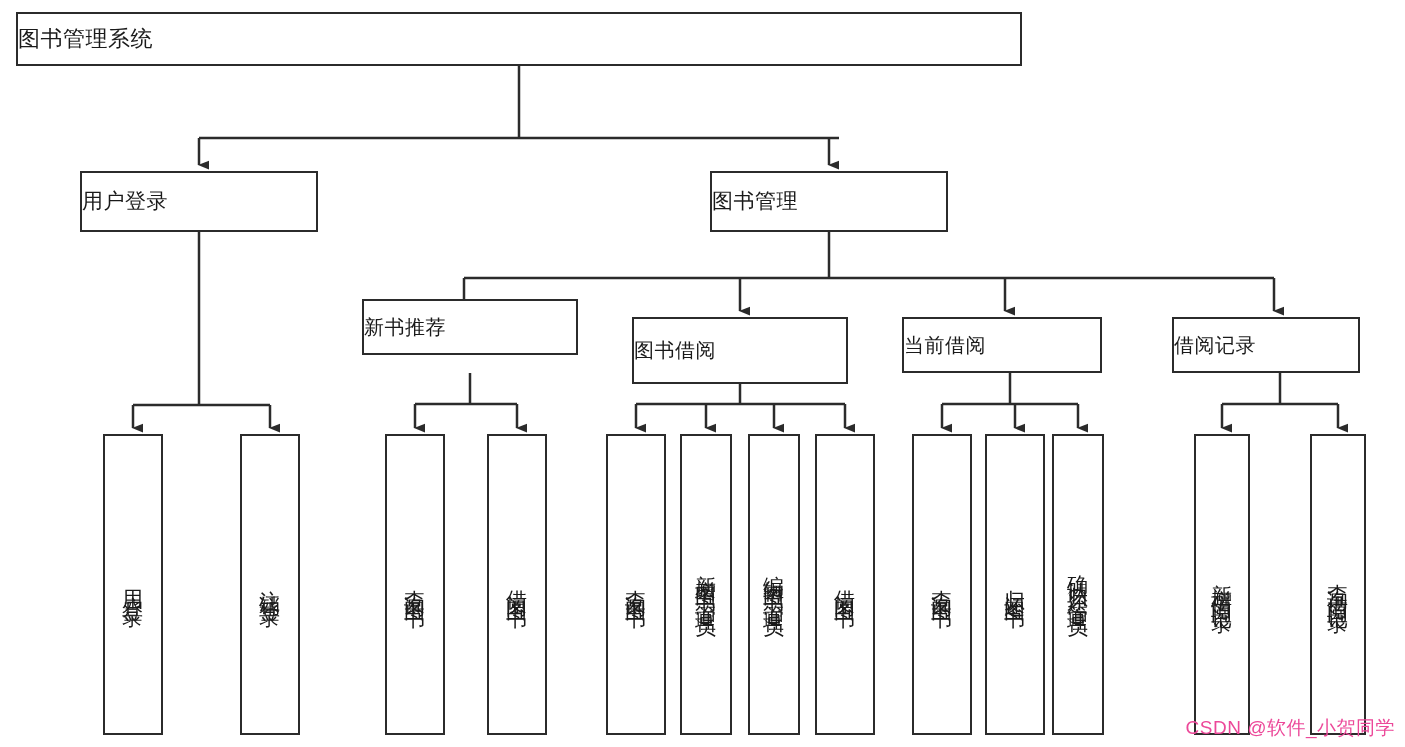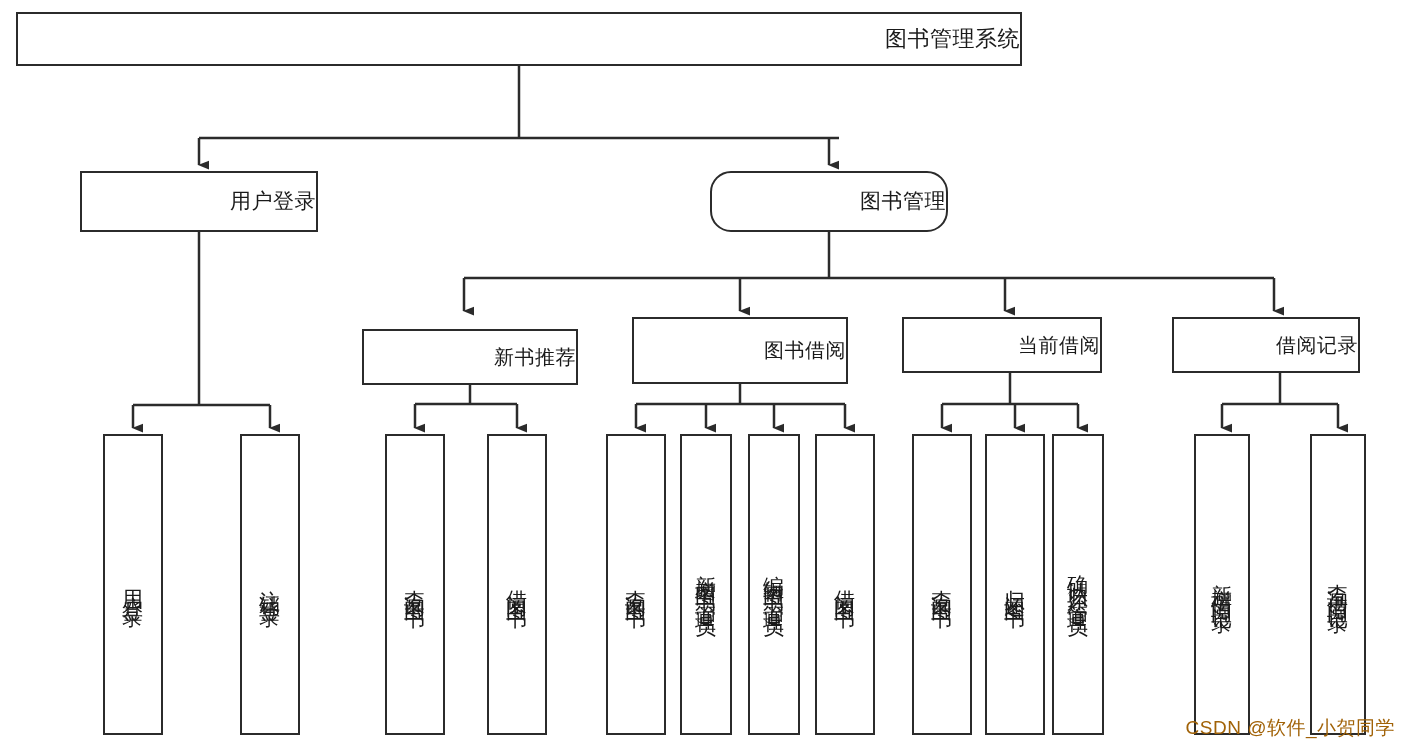--- a/index.html
+++ b/index.html
@@ -25,21 +25,21 @@
     height: 747px;
     pointer-events: none;
   }
   .node {
     position: absolute;
     box-sizing: border-box;
     background: #ffffff;
     border: 2.5px solid #2b2b2b;
     display: flex;
     align-items: center;
-    justify-content: flex-end;
+    justify-content: flex-start;
     color: #1a1a1a;
   }
   .node .label {
     font-size: 21px;
     line-height: 1.15;
     letter-spacing: 0.5px;
     white-space: nowrap;
     text-align: center;
   }
   .node.root .label { font-size: 22px; }
@@ -58,21 +58,21 @@
     letter-spacing: 6px;
     line-height: 1;
     white-space: nowrap;
     max-height: 284px;
   }
   .watermark {
     position: absolute;
     right: 10px;
     bottom: 6px;
     font-size: 19px;
-    color: #a16207;
+    color: #ec4899;
     white-space: nowrap;
     letter-spacing: 0.5px;
   }
 </style>
 </head>
 <body>
 
 <div id="canvas">
 
   <svg class="edges" viewBox="0 0 1405 747">
@@ -125,25 +125,25 @@
     </g>
   </svg>
 
   <div class="node root" style="left: 16px; top: 12px; width: 1006px; height: 54px;">
     <span class="label">图书管理系统</span>
   </div>
 
   <div class="node level2" style="left: 80px; top: 171px; width: 238px; height: 61px;">
     <span class="label">用户登录</span>
   </div>
-  <div class="node level2" style="left: 710px; top: 171px; width: 238px; height: 61px; border-radius: 21px;">
+  <div class="node level2" style="left: 710px; top: 171px; width: 238px; height: 61px;">
     <span class="label">图书管理</span>
   </div>
 
-  <div class="node level3" style="left: 362px; top: 329px; width: 216px; height: 56px;">
+  <div class="node level3" style="left: 362px; top: 299px; width: 216px; height: 56px;">
     <span class="label">新书推荐</span>
   </div>
   <div class="node level3" style="left: 632px; top: 317px; width: 216px; height: 67px;">
     <span class="label">图书借阅</span>
   </div>
   <div class="node level3" style="left: 902px; top: 317px; width: 200px; height: 56px;">
     <span class="label">当前借阅</span>
   </div>
   <div class="node level3" style="left: 1172px; top: 317px; width: 188px; height: 56px;">
     <span class="label">借阅记录</span>

